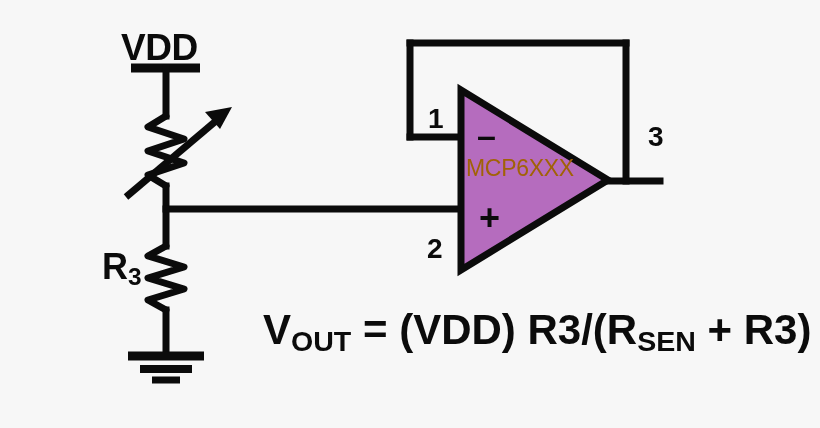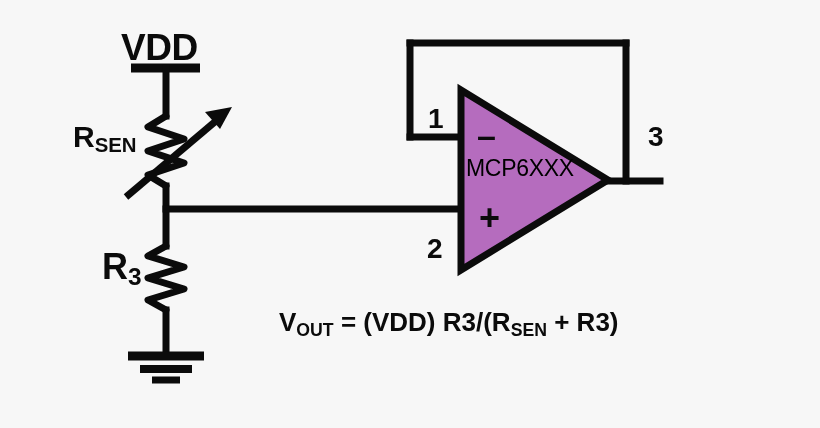--- a/index.html
+++ b/index.html
@@ -110,37 +110,37 @@
   #label-vout {
     left: 663px;
     top: 163px;
     font-size: 30px;
   }
   #label-opamp-name {
     left: 466px;
     top: 157px;
     font-size: 23px;
     font-weight: normal;
-    color: #000000;
+    color: #a16207;
     letter-spacing: -0.3px;
   }
   #label-minus {
     left: 477px;
     top: 118px;
     font-size: 34px;
   }
   #label-plus {
     left: 479px;
     top: 200px;
     font-size: 36px;
   }
   #label-equation {
-    left: 279px;
+    left: 263px;
     top: 309px;
-    font-size: 26px;
+    font-size: 42px;
     letter-spacing: 0px;
   }
 </style>
 </head>
 <body>
 
 <div id="circuit-root" style="background: rgb(247, 247, 247);">
 
   <svg id="circuit-svg" viewBox="0 0 820 428">
 
@@ -181,21 +181,20 @@
     </g>
 
     <polygon class="opamp-body" points="461,90 461,270 608,180" fill="#b56cbe"></polygon>
 
     <line class="wire" x1="605" y1="181" x2="660" y2="181"></line>
 
   </svg>
 
   <div class="lbl" id="label-vdd">VDD</div>
 
-  <div class="lbl" id="label-rsen"><span>R</span><span class="sub">SEN</span></div>
 
   <div class="lbl" id="label-r3"><span>R</span><span class="sub">3</span></div>
 
   <div class="lbl" id="label-pin1">1</div>
 
   <div class="lbl" id="label-pin2">2</div>
 
   <div class="lbl" id="label-pin3">3</div>
 
 

